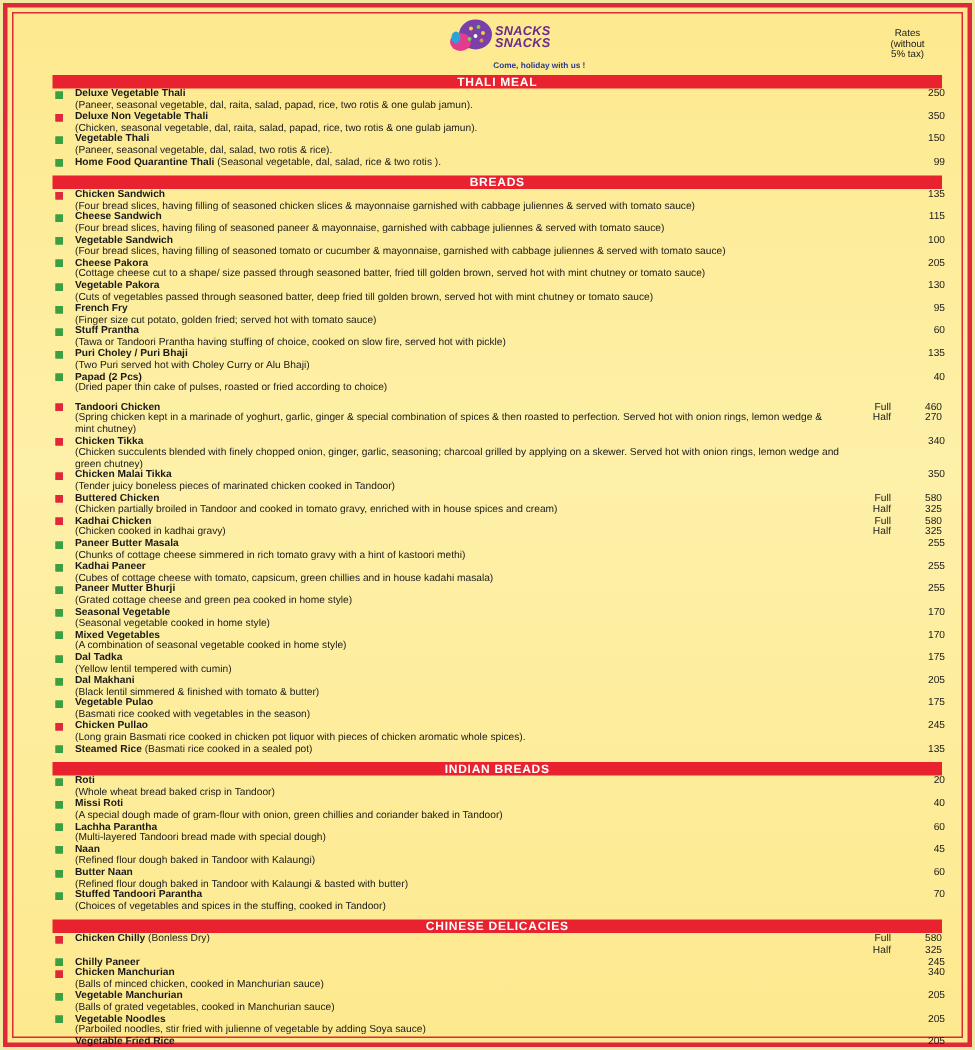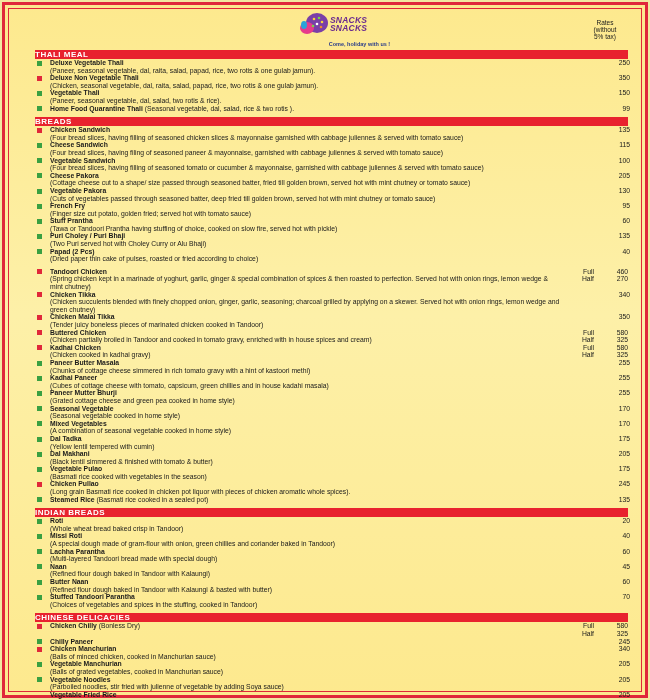--- a/index.html
+++ b/index.html
@@ -21,21 +21,21 @@
   .logo-title {
     position: absolute; left: 33px; top: 5px; font-size: 8.5px; font-weight: bold;
     font-style: italic; color: #6a2a8f; line-height: 8px; letter-spacing: 0.2px;
   }
   .logo-tag { position: absolute; left: 0; top: 30px; width: 125px; font-size: 5.5px; color: #2a3c8a; text-align: center; font-weight: bold;}
   .rates-head {
     position: absolute; right: 0; top: 14px; width: 50px; text-align: center;
     font-size: 6.5px; line-height: 7px;
   }
   .section-bar {
-    background: #e8222e; color: #fff; font-weight: bold;
+    background: #e8222e; color: #fff; text-align: center; font-weight: bold;
     font-size: 8px; letter-spacing: 0.5px; height: 9px; line-height: 9px;
     margin: 0 0 0 0; width: 593px;
   }
   .item { position: relative; padding-left: 15px; padding-right: 70px; font-size: 6.8px; line-height: 7.6px; }
   .item .name { font-weight: bold; }
   .item .desc { display: block; }
   .item .inline-desc { font-weight: normal; }
   .mark {
     position: absolute; left: 2px; top: 1.6px; width: 5px; height: 5px;
     border: 1px solid; background: #fff6d0;

